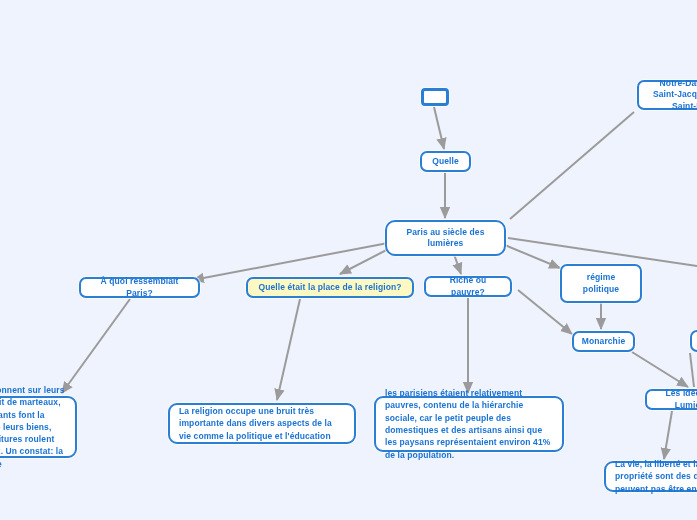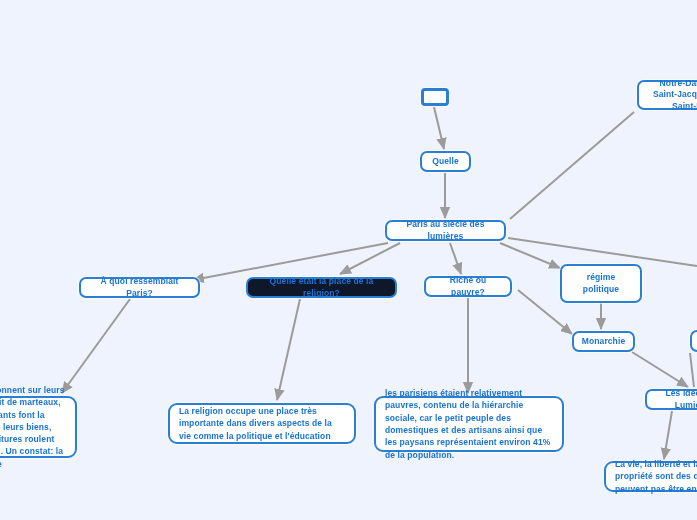--- a/index.html
+++ b/index.html
@@ -88,49 +88,49 @@
         <line x1="672" y1="411" x2="664" y2="459" stroke="#9b9b9b" stroke-width="2" marker-end="url(#arrowhead)"></line>
       </g>
   </svg>
   <div id="node-layer">
       <div class="node empty" style="left: 421px; top: 88px; width: 28px; height: 18px; background: rgb(255, 255, 255); border-color: rgb(42, 127, 212); color: rgb(26, 115, 212);">
         <span></span>
       </div>
       <div class="node" style="left: 420px; top: 151px; width: 51px; height: 21px; background: rgb(255, 255, 255); border-color: rgb(42, 127, 212); color: rgb(26, 115, 212);">
         <span>Quelle</span>
       </div>
-      <div class="node root" style="left: 385px; top: 220px; width: 121px; height: 21px; background: rgb(255, 255, 255); border-color: rgb(42, 127, 212); color: rgb(26, 115, 212);">
+      <div class="node root" style="left: 385px; top: 220px; width: 121px; height: 36px; background: rgb(255, 255, 255); border-color: rgb(42, 127, 212); color: rgb(26, 115, 212); border-radius: 10px;">
         <span>Paris au siècle des lumières</span>
       </div>
       <div class="node" style="left: 637px; top: 80px; width: 118px; height: 30px; background: rgb(255, 255, 255); border-color: rgb(42, 127, 212); color: rgb(26, 115, 212);">
         <span>Notre-Dame, Tour Saint-Jacques, Porte Saint-Denis</span>
       </div>
       <div class="node" style="left: 79px; top: 277px; width: 121px; height: 21px; background: rgb(255, 255, 255); border-color: rgb(42, 127, 212); color: rgb(26, 115, 212);">
         <span>À quoi ressemblait Paris?</span>
       </div>
-      <div class="node" style="left: 246px; top: 277px; width: 151px; height: 21px; background: #0f172a; border-color: rgb(42, 127, 212); color: rgb(26, 115, 212);">
+      <div class="node" style="left: 246px; top: 277px; width: 168px; height: 21px; background: #fef9c3; border-color: rgb(42, 127, 212); color: rgb(26, 115, 212);">
         <span>Quelle était la place de la religion?</span>
       </div>
       <div class="node" style="left: 424px; top: 276px; width: 88px; height: 21px; background: rgb(255, 255, 255); border-color: rgb(42, 127, 212); color: rgb(26, 115, 212);">
         <span>Riche ou pauvre?</span>
       </div>
       <div class="node" style="left: 560px; top: 264px; width: 82px; height: 39px; background: rgb(255, 255, 255); border-color: rgb(42, 127, 212); color: rgb(26, 115, 212);">
         <span>régime politique</span>
       </div>
       <div class="node" style="left: 572px; top: 331px; width: 63px; height: 21px; background: rgb(255, 255, 255); border-color: rgb(42, 127, 212); color: rgb(26, 115, 212);">
         <span>Monarchie</span>
       </div>
       <div class="node" style="left: 690px; top: 330px; width: 30px; height: 22px; background: rgb(255, 255, 255); border-color: rgb(42, 127, 212); color: rgb(26, 115, 212);">
         <span></span>
       </div>
       <div class="node para" style="left: -66px; top: 396px; width: 143px; height: 62px; background: rgb(255, 255, 255); border-color: rgb(42, 127, 212); color: rgb(26, 115, 212);">
         <span>Les rues résonnent sur leurs pavés du bruit de marteaux, les commerçants font la promotion de leurs biens, roues des voitures roulent sur les égaux. Un constat: la ville était sale</span>
       </div>
       <div class="node para" style="left: 168px; top: 403px; width: 188px; height: 41px; background: rgb(255, 255, 255); border-color: rgb(42, 127, 212); color: rgb(26, 115, 212);">
-        <span>La religion occupe une place très importante dans divers aspects de la vie comme la politique et l'éducation</span>
+        <span>La religion occupe une bruit très importante dans divers aspects de la vie comme la politique et l'éducation</span>
       </div>
       <div class="node para" style="left: 374px; top: 396px; width: 190px; height: 56px; background: rgb(255, 255, 255); border-color: rgb(42, 127, 212); color: rgb(26, 115, 212);">
         <span>les parisiens étaient relativement pauvres, contenu de la hiérarchie sociale, car le petit peuple des domestiques et des artisans ainsi que les paysans représentaient environ 41% de la population.</span>
       </div>
       <div class="node" style="left: 645px; top: 389px; width: 98px; height: 21px; background: rgb(255, 255, 255); border-color: rgb(42, 127, 212); color: rgb(26, 115, 212);">
         <span>Les idées des Lumières</span>
       </div>
       <div class="node para" style="left: 604px; top: 461px; width: 142px; height: 31px; background: rgb(255, 255, 255); border-color: rgb(42, 127, 212); color: rgb(26, 115, 212);">
         <span>La vie, la liberté et la propriété sont des droits ne peuvent pas être enlevés</span>
       </div>

